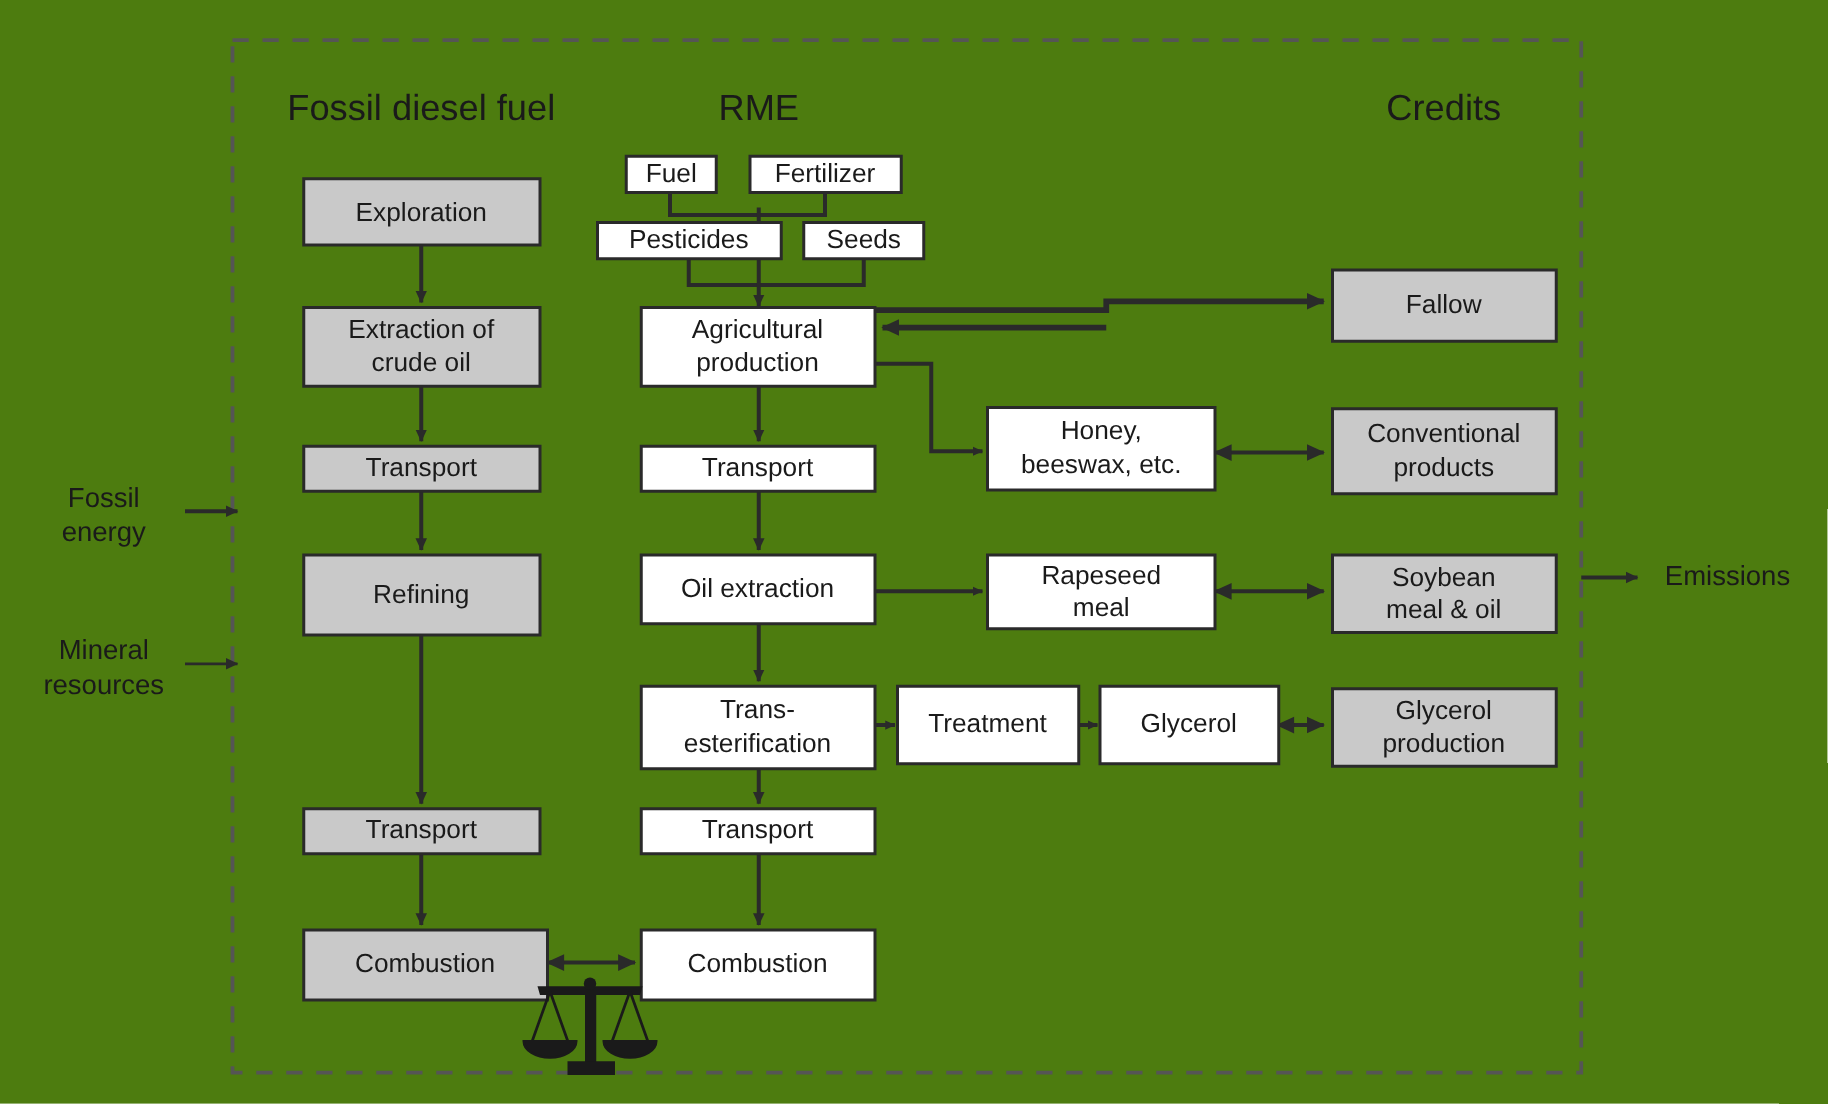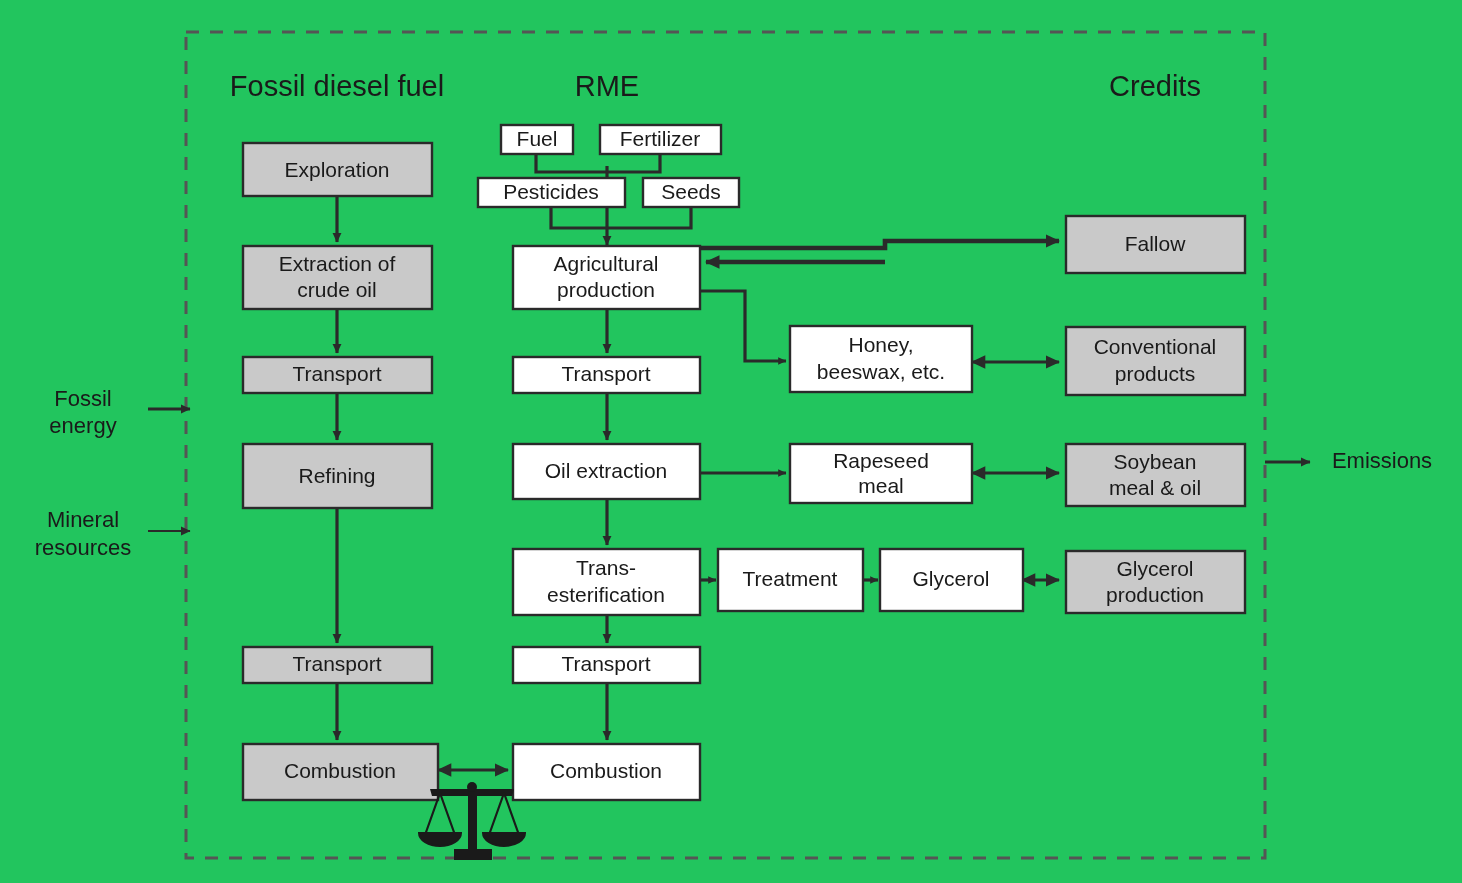--- a/index.html
+++ b/index.html
@@ -7,21 +7,21 @@
     padding: 0;
     background: #ffffff;
   }
   body {
     font-family: "Liberation Sans", sans-serif;
   }
   #canvas {
     position: relative;
     width: 1462px;
     height: 883px;
-    background: #22c55e;
+    background: #4d7c0f;
     overflow: hidden;
   }
   svg.layer {
     position: absolute;
     left: 0;
     top: 0;
     width: 1462px;
     height: 883px;
   }
   .node-text {

